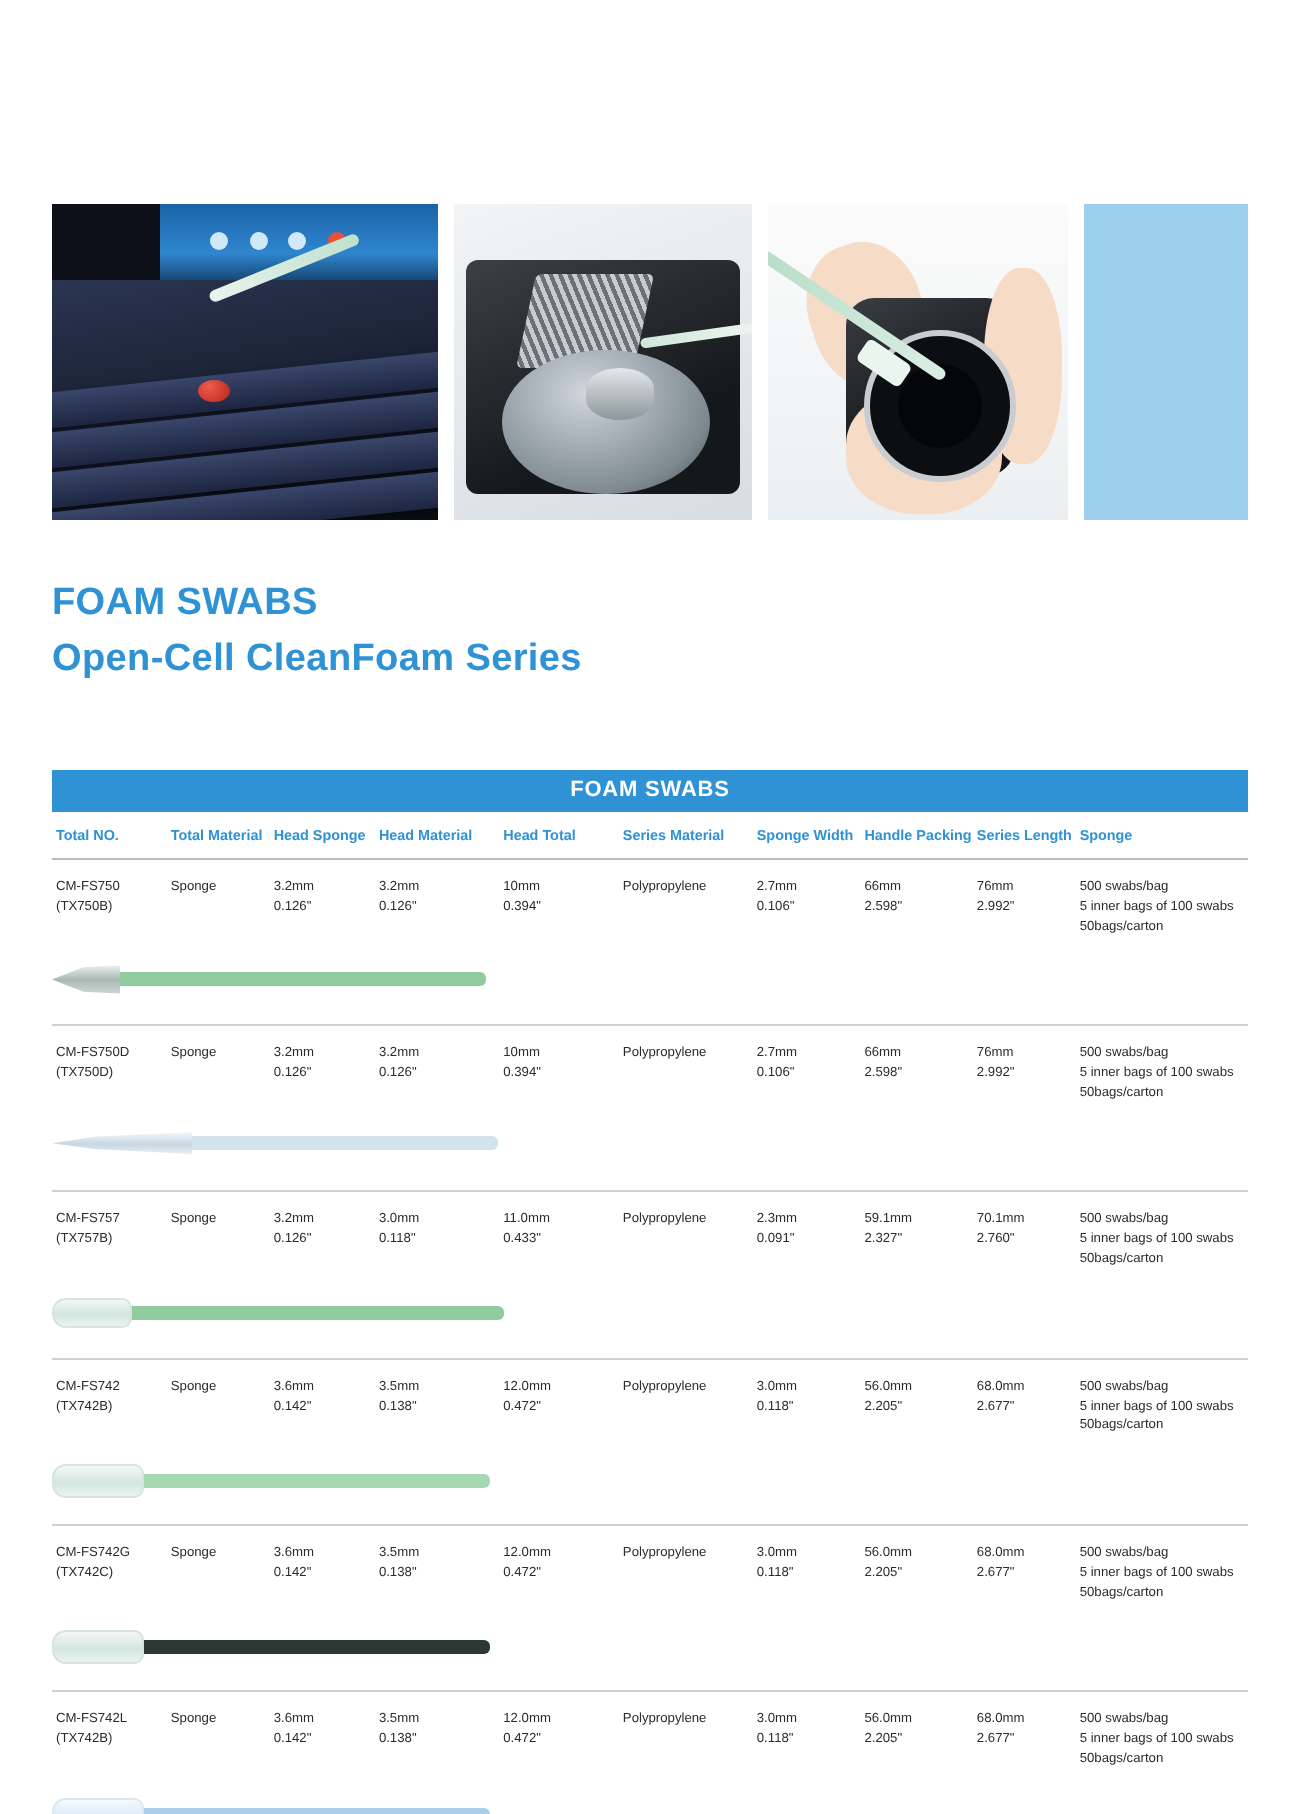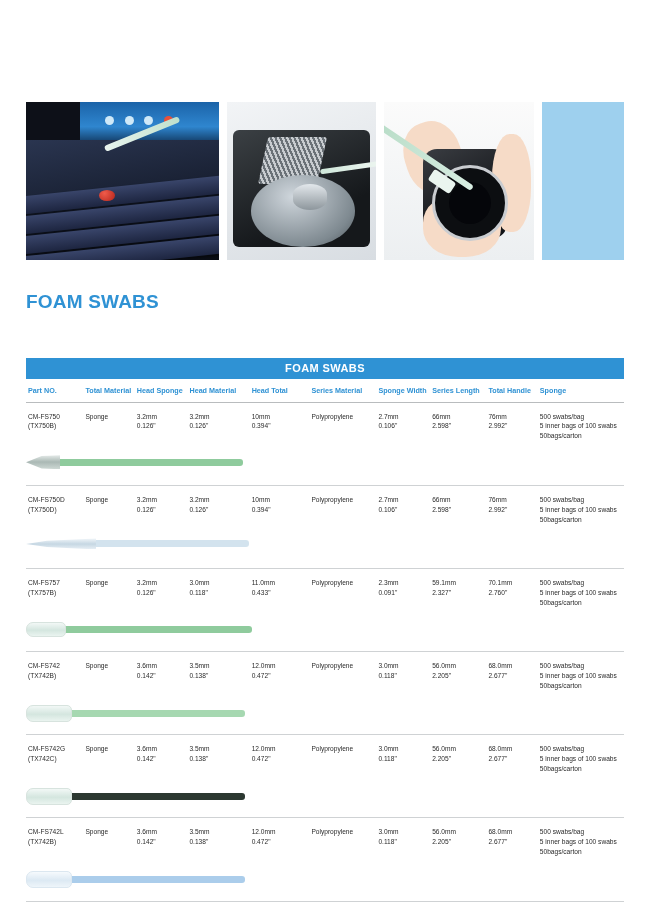--- a/index.html
+++ b/index.html
@@ -176,49 +176,50 @@
         </div>
       <div class="cam-swab"></div>
       <div class="cam-tip"></div>
     </div>
 
     <div class="photo p4"></div>
   </div>
 
   <div class="titles">
     <div class="title-main">FOAM SWABS</div>
+    <div class="title-sub">Open-Cell CleanFoam Series</div>
   </div>
 
   <div class="table-wrap">
     <div class="tbl-banner">FOAM SWABS</div>
 
     <table>
       <colgroup>
         <col class="c-part">
           <col class="c-hm">
           <col class="c-hw">
           <col class="c-ht">
         <col class="c-hl">
           <col class="c-hmat">
           <col class="c-hdw">
           <col class="c-hdl">
         <col class="c-tl">
           <col class="c-pack">
       </colgroup>
       <thead>
         <tr>
-          <th>Part NO.</th>
+          <th>Total NO.</th>
           <th>Total Material</th>
           <th>Head Sponge</th>
           <th>Head Material</th>
           <th>Head Total</th>
           <th>Series Material</th>
           <th>Sponge Width</th>
+          <th>Handle Packing</th>
           <th>Series Length</th>
-          <th>Total Handle</th>
           <th>Sponge</th>
         </tr>
       </thead>
       <tbody id="tbody">
           <tr class="data-row">
             <td class="pn">CM-FS750<br>(TX750B)</td>
             <td>Sponge</td>
             <td>3.2mm<br>0.126"</td>
             <td>3.2mm<br>0.126"</td>
             <td>10mm<br>0.394"</td>

